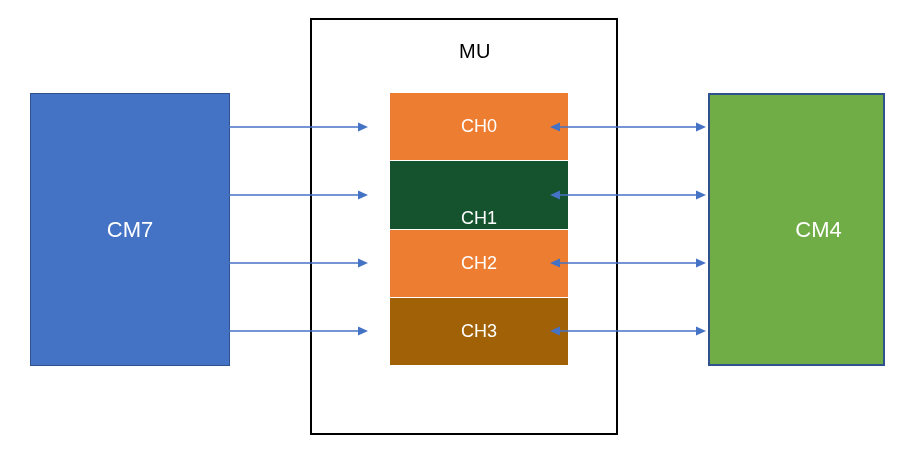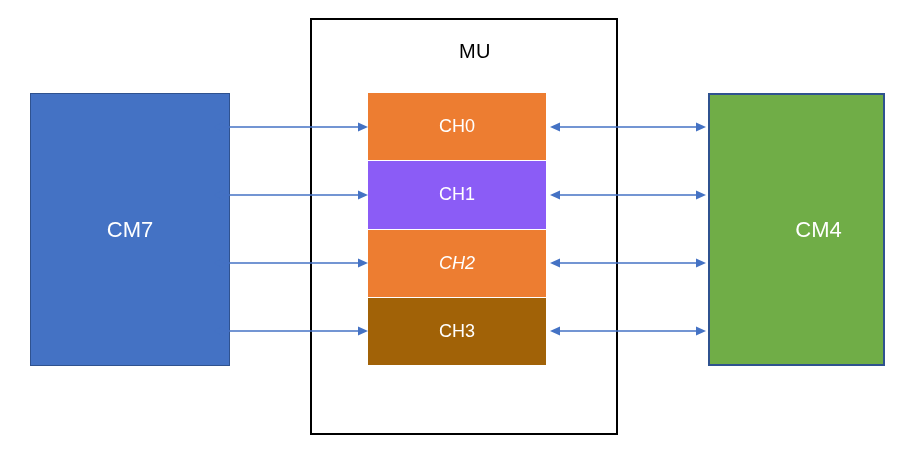--- a/index.html
+++ b/index.html
@@ -30,21 +30,21 @@
     left: 11px;
     top: 20px;
     width: 100%;
     text-align: center;
     font-size: 20px;
     color: #000000;
     letter-spacing: 0.5px;
   }
   .channel-stack {
     position: absolute;
-    left: 368px;
+    left: 390px;
     top: 93px;
     width: 178px;
     height: 272px;
     display: flex;
     flex-direction: column;
   }
   .channel-row {
     flex: 1 1 0;
     display: flex;
     align-items: center;
@@ -91,24 +91,24 @@
   </div>
 
   <div class="mu-container" style="border-color: rgb(0, 0, 0); background: rgb(255, 255, 255);">
     <div class="mu-label" style="color: rgb(0, 0, 0);">MU</div>
   </div>
 
   <div class="channel-stack">
       <div class="channel-row" style="background: rgb(237, 125, 49); color: rgb(255, 255, 255);">
         <span>CH0</span>
       </div>
-      <div class="channel-row" style="background: #8b5cf6; color: rgb(255, 255, 255); border-top: 1.5px solid rgb(255, 255, 255);">
+      <div class="channel-row" style="background: #14532d; color: rgb(255, 255, 255); border-top: 1.5px solid rgb(255, 255, 255); align-items: flex-end;">
         <span>CH1</span>
       </div>
-      <div class="channel-row" style="background: rgb(237, 125, 49); color: rgb(255, 255, 255); border-top: 1.5px solid rgb(255, 255, 255); font-style: italic;">
+      <div class="channel-row" style="background: rgb(237, 125, 49); color: rgb(255, 255, 255); border-top: 1.5px solid rgb(255, 255, 255);">
         <span>CH2</span>
       </div>
       <div class="channel-row" style="background: #a16207; color: rgb(255, 255, 255); border-top: 1.5px solid rgb(255, 255, 255);">
         <span>CH3</span>
       </div>
     </div>
 
   <div class="end-block cm4-block" style="background: rgb(112, 173, 71); border: 2px solid rgb(47, 82, 143); color: rgb(255, 255, 255); padding-left: 44px;">
     <span>CM4</span>
   </div>

